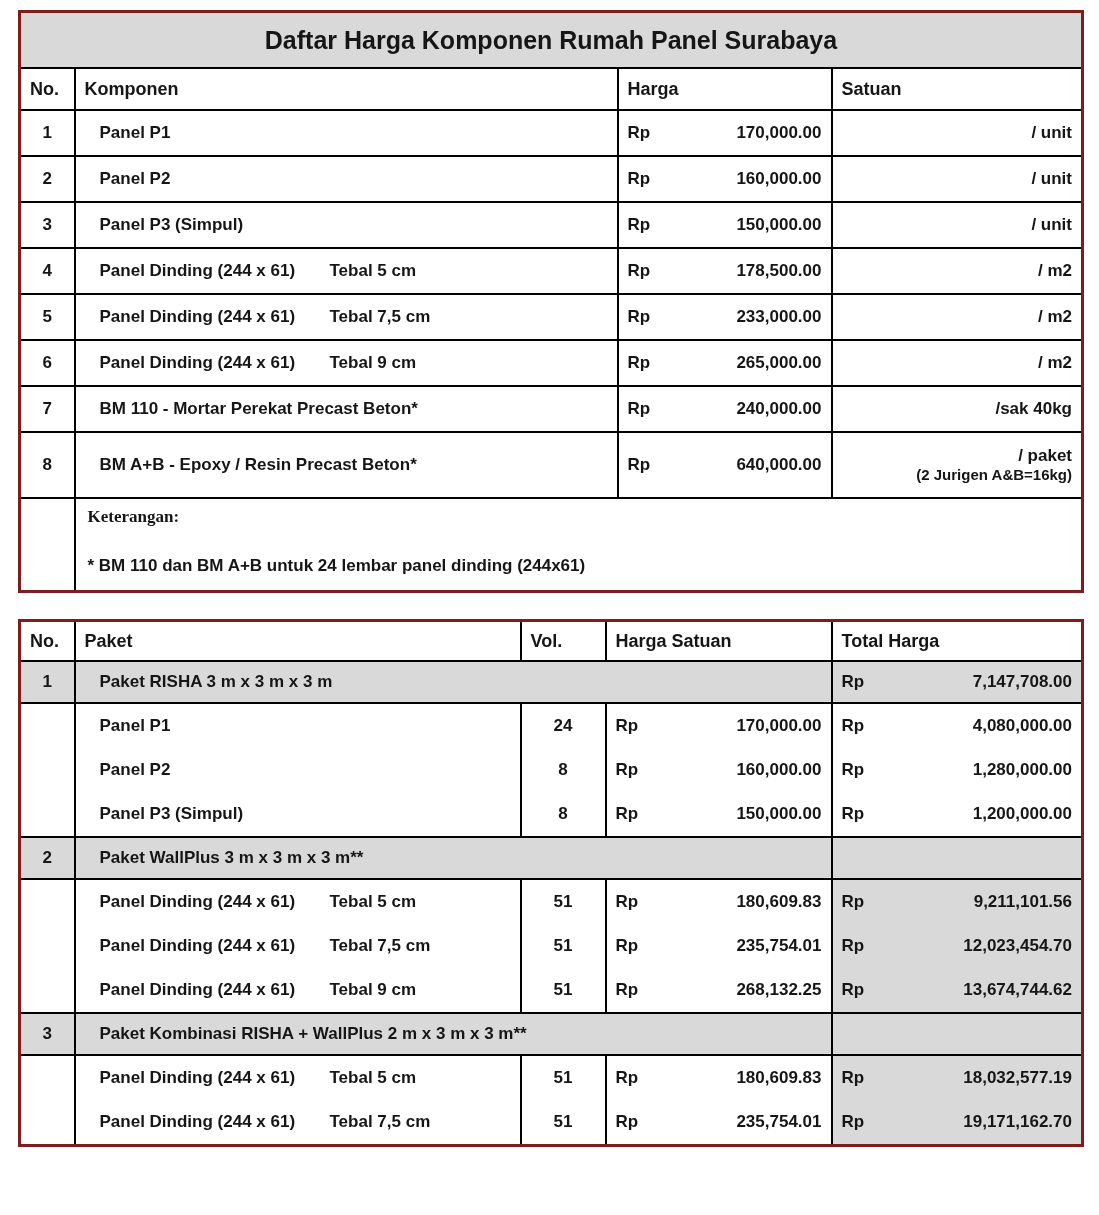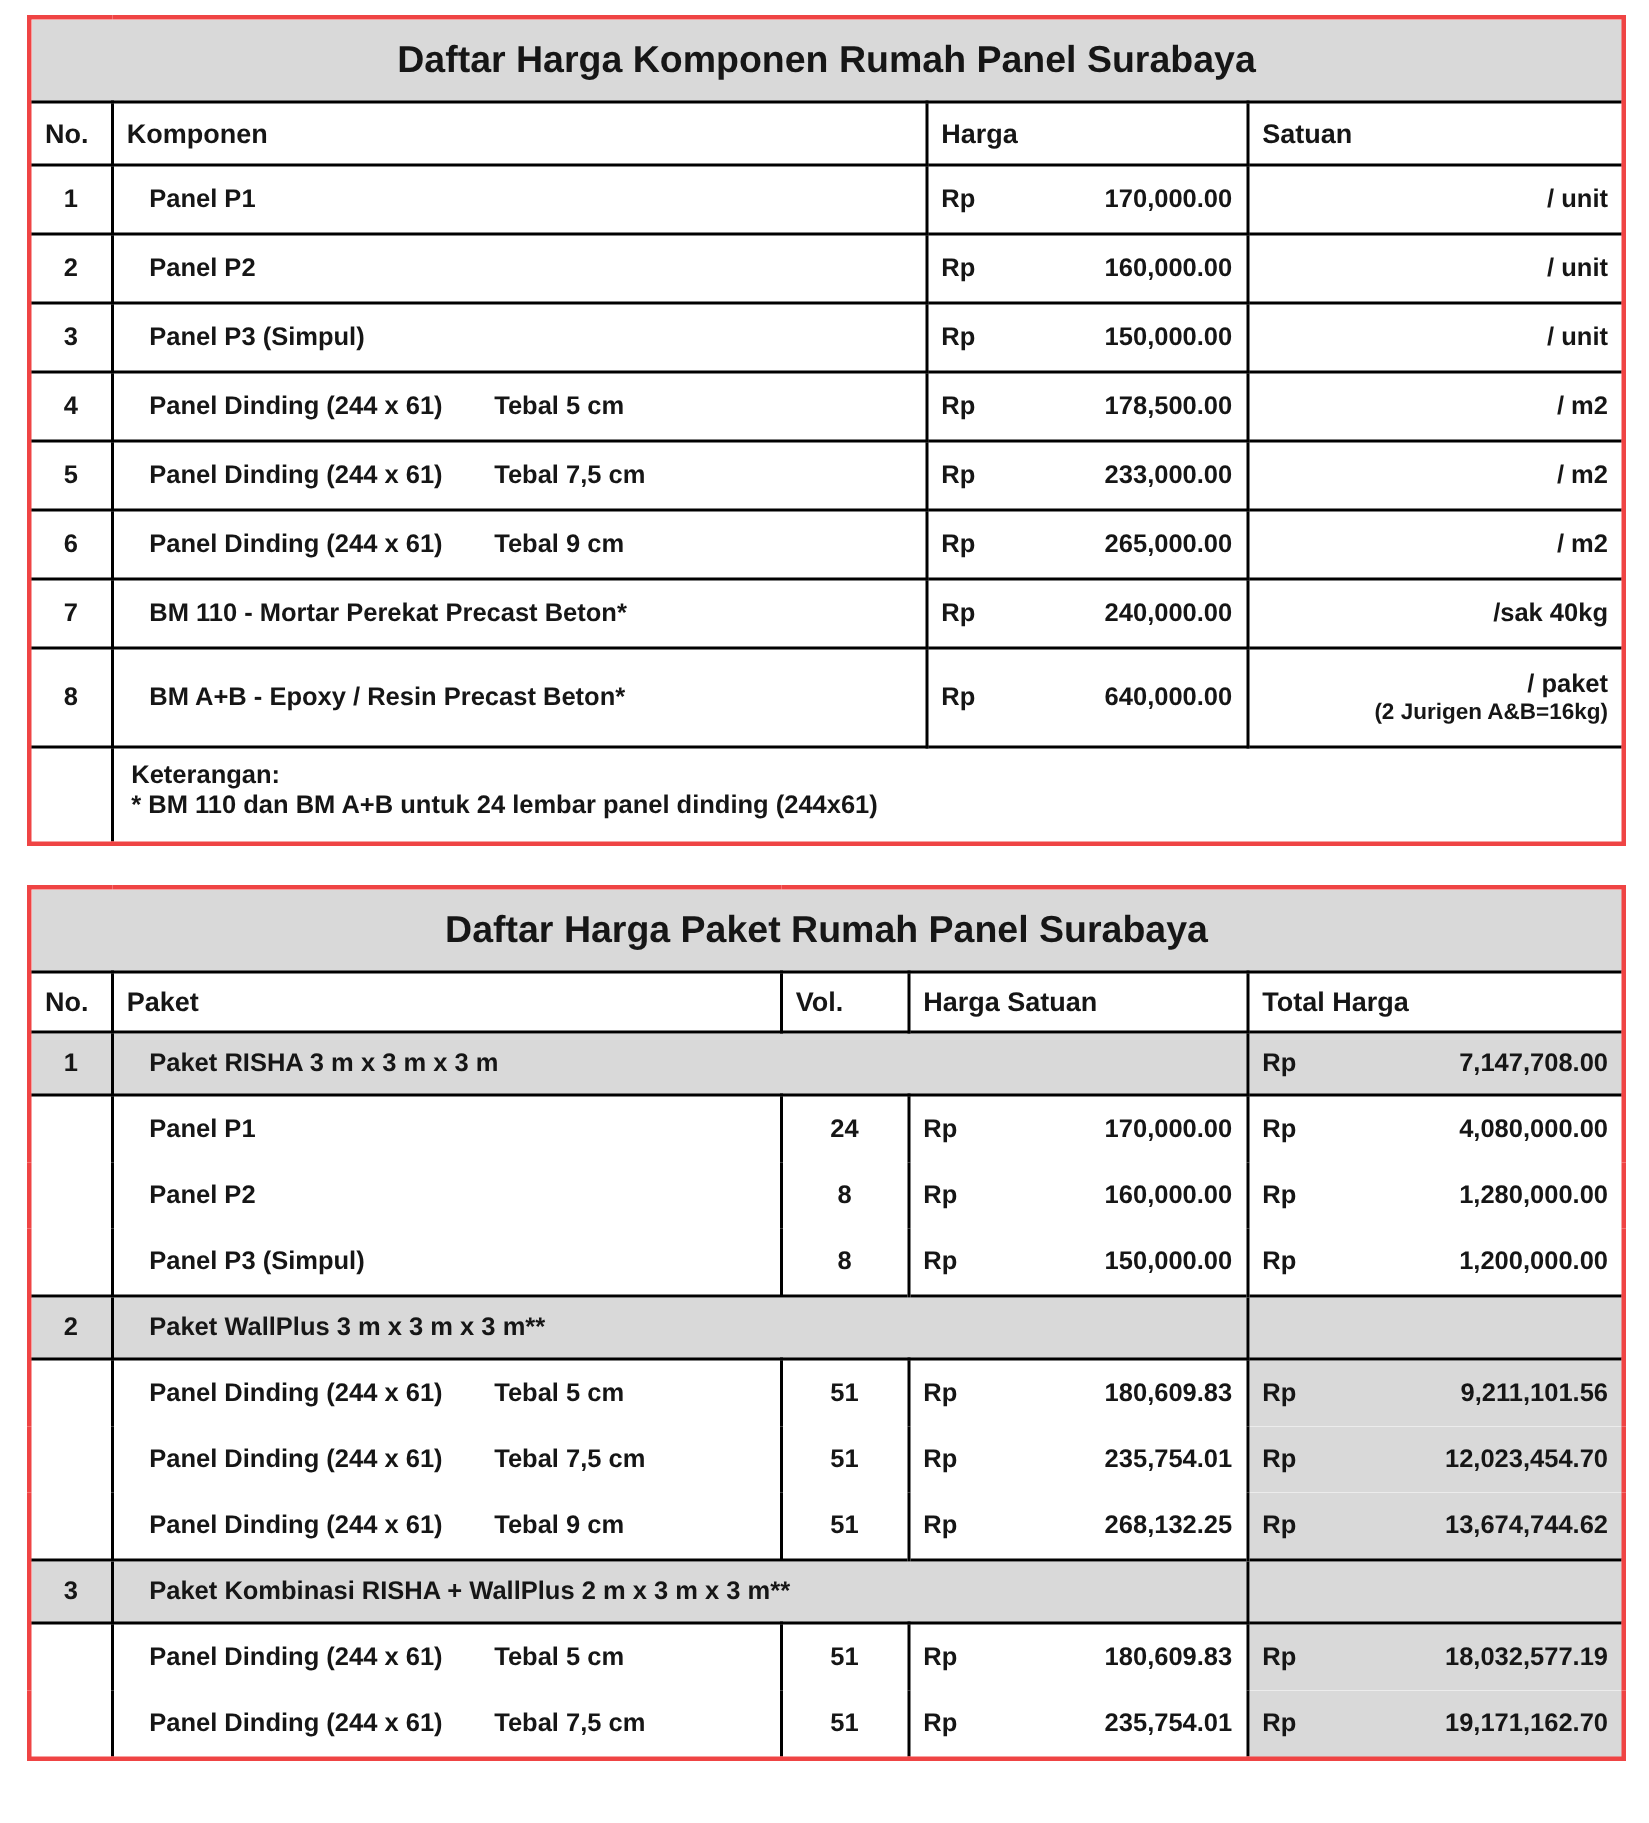--- a/index.html
+++ b/index.html
@@ -1,31 +1,31 @@
 <!DOCTYPE html>
 <html><head>
 <meta charset="utf-8">
 <style>
   html,body{margin:0;padding:0;}
   body{width:1099px;height:1215px;overflow:hidden;background:#fff;color:#161616;
        font-family:"Liberation Sans",sans-serif;}
   .page{padding:10px 0 0 18px;}
-  table{border-collapse:collapse;table-layout:fixed;width:1063px;border:3px solid #ef4444;}
+  table{border-collapse:collapse;table-layout:fixed;width:1063px;border:3px solid #7f1d1d;}
   td{border:2px solid #000;font-weight:700;font-size:17px;padding:2px 9px;vertical-align:middle;
      overflow:hidden;white-space:nowrap;}
   tr.title td{background:#d9d9d9;text-align:center;font-size:25px;height:46px;padding:4px;}
   tr.head td{text-align:left;font-size:18px;height:36px;}
   .c{text-align:center;}
   .name-cell{padding-left:24px;}
   .k1{display:inline-block;min-width:230px;}
   .money-in{display:flex;justify-content:space-between;align-items:center;}
   .satuan-cell{text-align:right;line-height:1.25;white-space:normal;}
   .satuan2{font-size:15px;}
   .note-cell{padding:8px 12px 14px;white-space:normal;}
-  .note-label{margin-bottom:0;}
+  .note-label{margin-bottom:29px;font-family:Liberation Serif, serif;}
   .t1 tr.r td{height:40px;}
   .t1 tr.r8 td{height:60px;}
   .t2{margin-top:26px;}
   .t2 tr.head td{height:34px;}
   .t2 tr.gh td{background:#d9d9d9;height:36px;}
   .t2 tr.item td{border-top:none;border-bottom:none;height:40px;}
   .t2 td.tot-shade{background:#d9d9d9;}
 </style>
 </head>
 <body>
@@ -154,23 +154,20 @@
 
   <table class="t2">
     <colgroup>
         <col style="width:55px">
         <col style="width:446px">
         <col style="width:85px">
         <col style="width:226px">
         <col style="width:251px">
       </colgroup>
     <tbody>
-        <tr class="title">
-      <td colspan="5">Daftar Harga Paket Rumah Panel Surabaya</td>
-    </tr>
     <tr class="head">
       <td>No.</td>
       <td>Paket</td>
       <td>Vol.</td>
       <td>Harga Satuan</td>
       <td>Total Harga</td>
     </tr>
 
     <tr class="gh">
       <td class="c">1</td>

